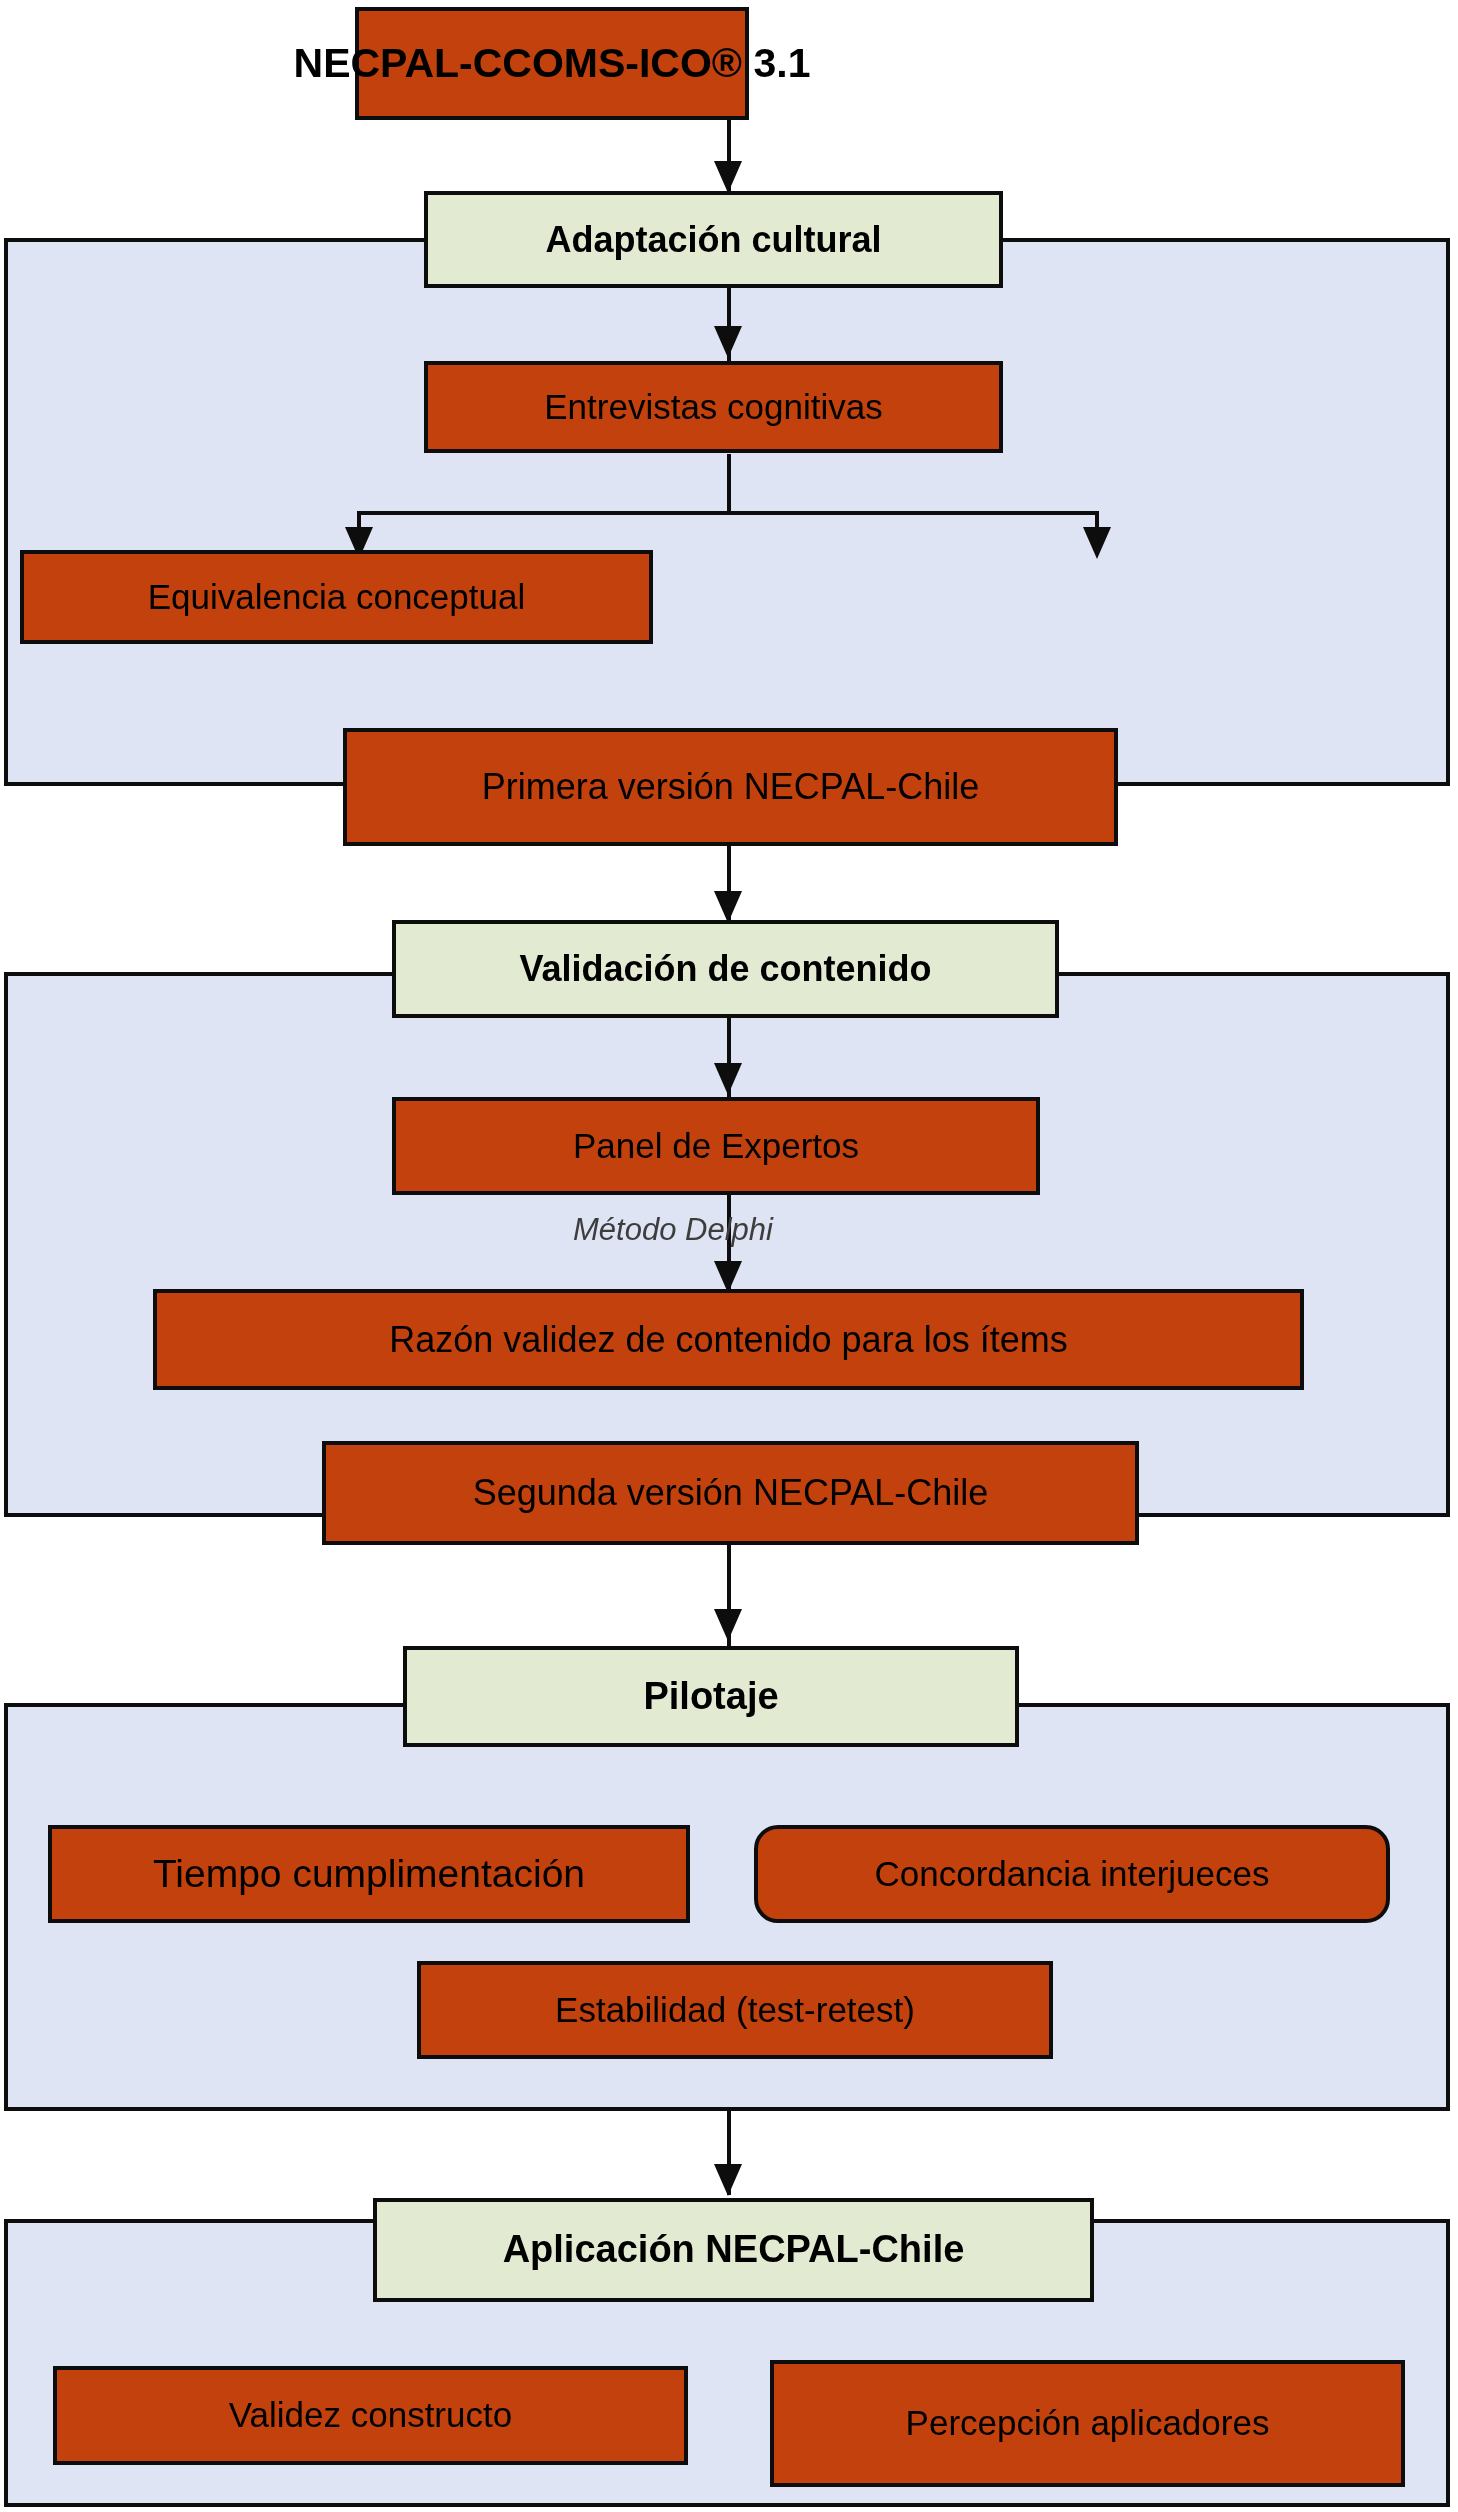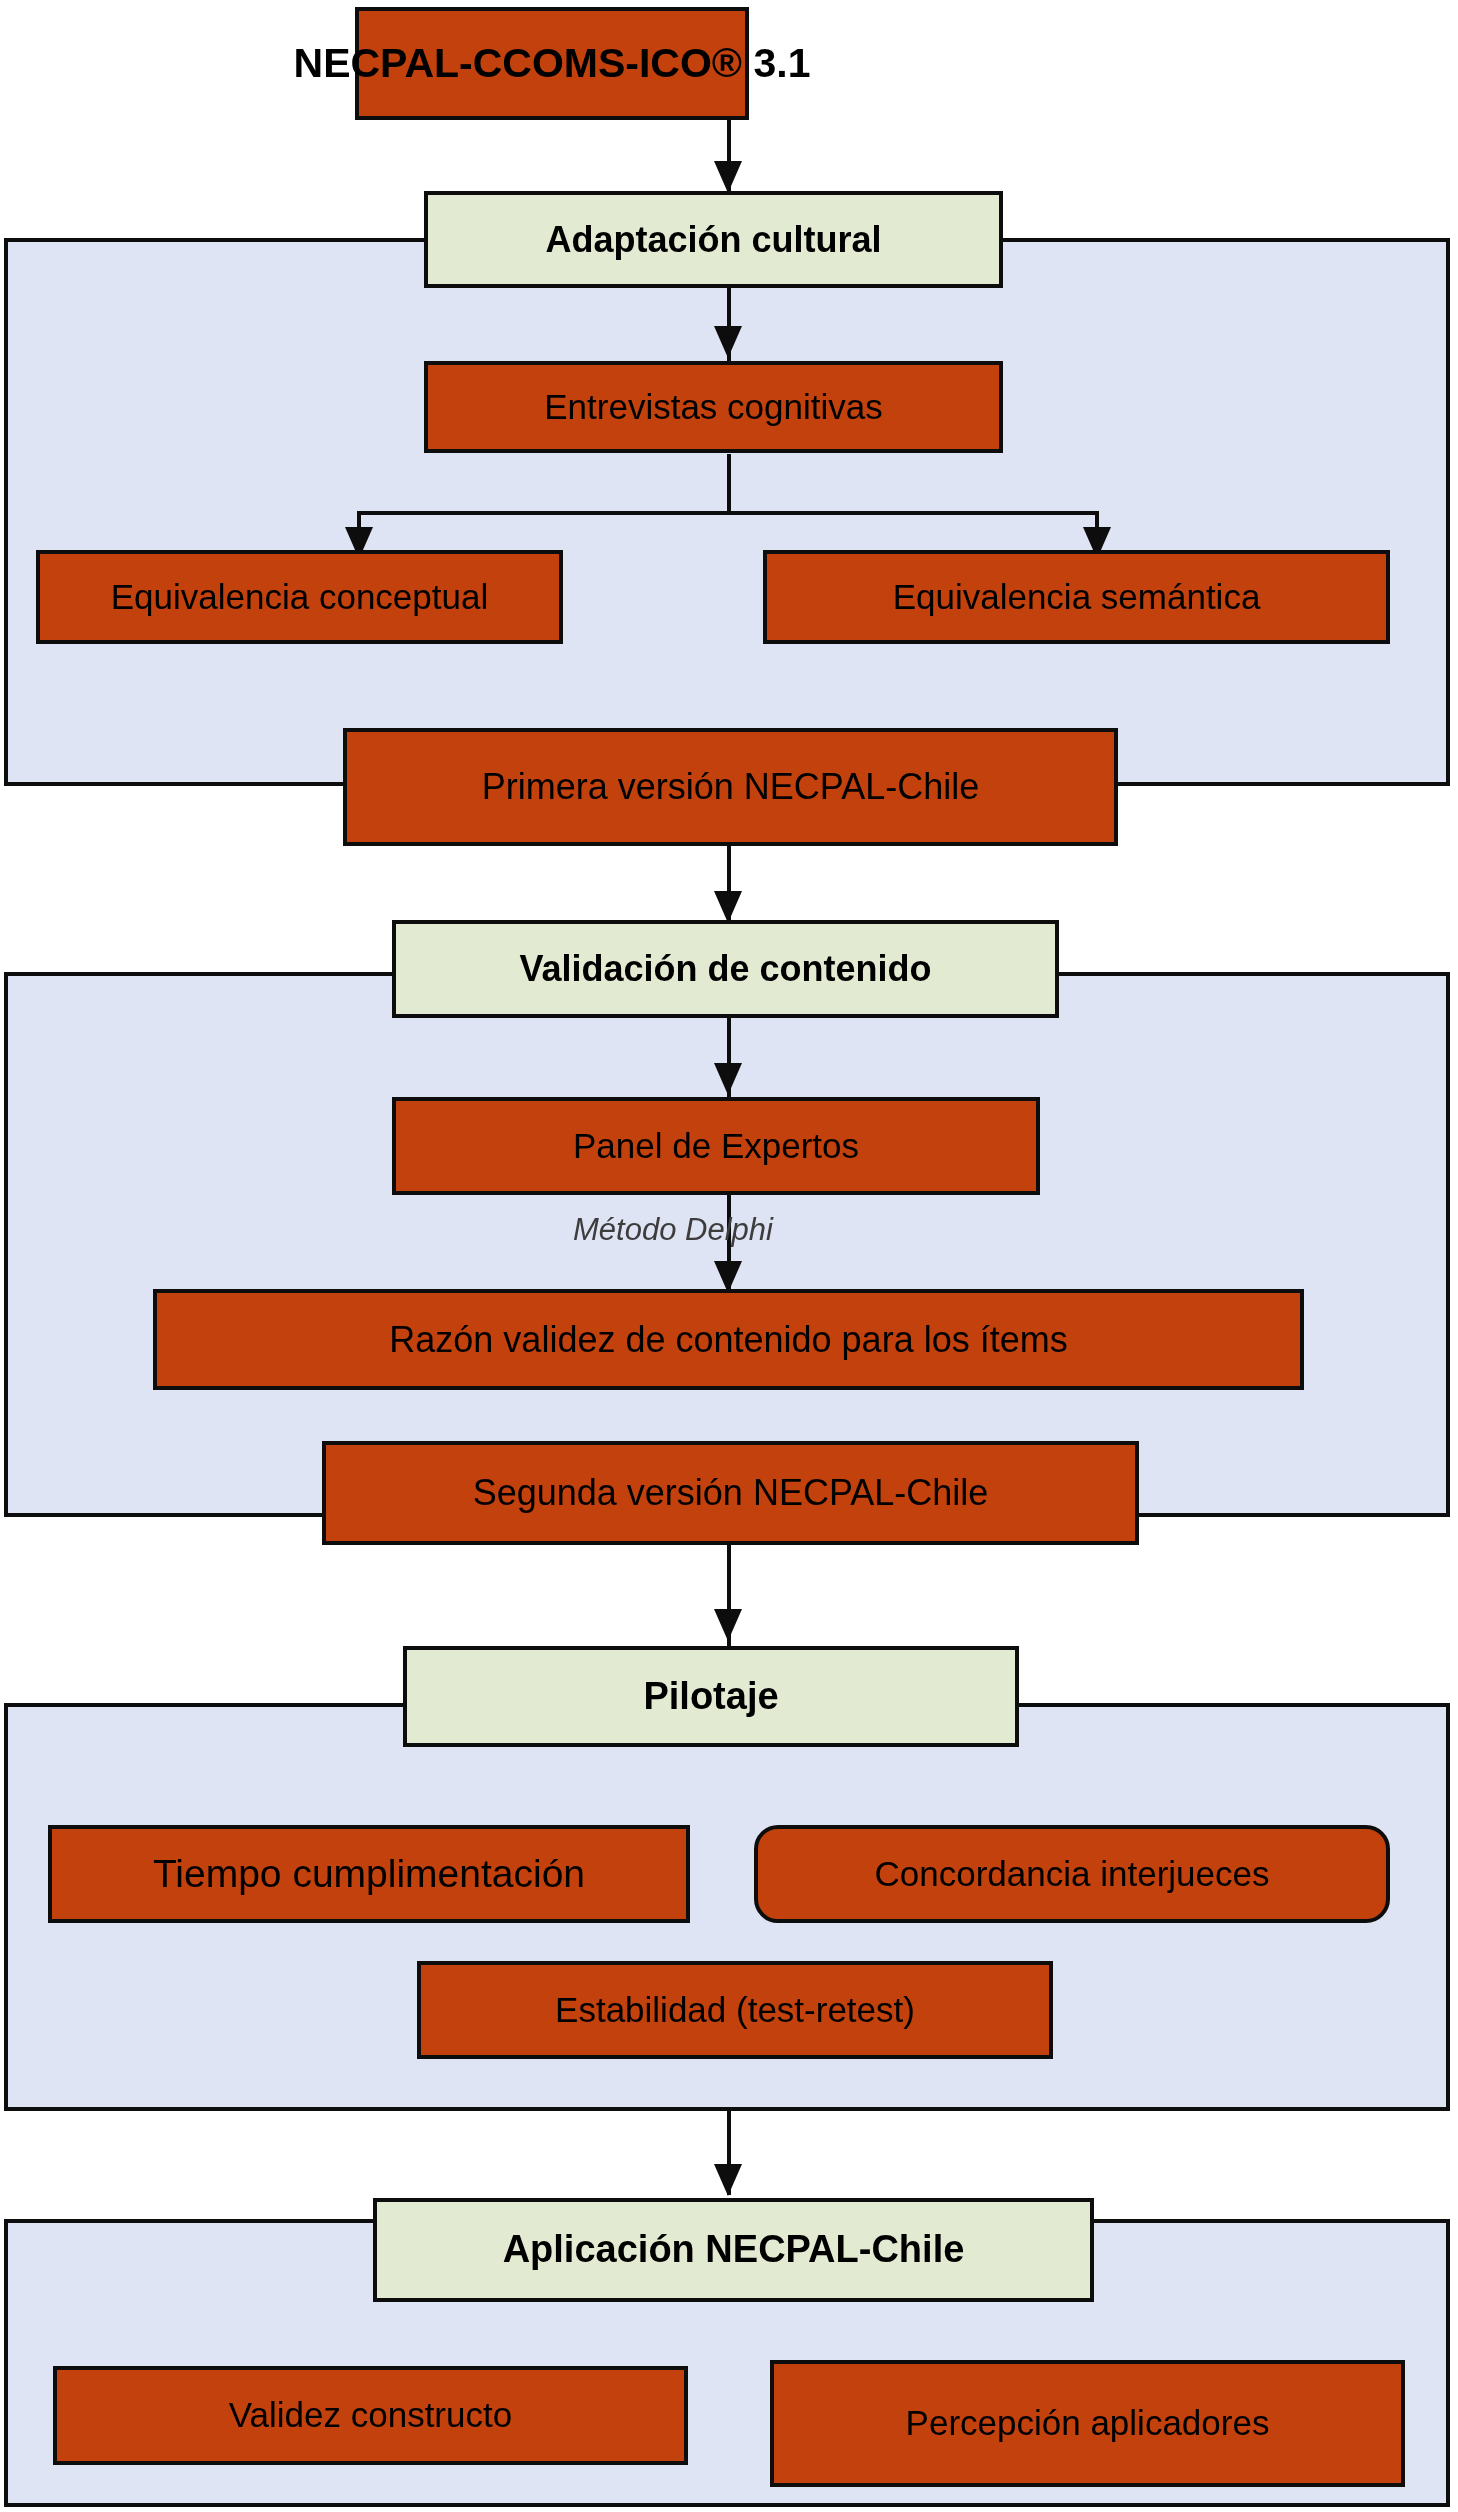--- a/index.html
+++ b/index.html
@@ -112,27 +112,24 @@
   </div>
 
   <div class="box green bold" style="left:424px; top:191px; width:579px; height:97px; font-size:36px;">
     <span class="txt">Adaptación cultural</span>
   </div>
 
   <div class="box" style="left:424px; top:361px; width:579px; height:92px; font-size:35px;">
     <span class="txt">Entrevistas cognitivas</span>
   </div>
 
-  <div class="box" style="left:36px; top:550px; width:527px; height:94px; font-size:35px;">
+  <div class="box" style="left:20px; top:550px; width:633px; height:94px; font-size:35px;">
     <span class="txt">Equivalencia conceptual</span>
   </div>
 
-  <div class="box" style="left:763px; top:550px; width:627px; height:94px; font-size:35px;">
-    <span class="txt">Equivalencia semántica</span>
-  </div>
 
   <div class="box" style="left:343px; top:728px; width:775px; height:118px; font-size:36px;">
     <span class="txt">Primera versión NECPAL-Chile</span>
   </div>
 
   <div class="box green bold" style="left:392px; top:920px; width:667px; height:98px; font-size:36px;">
     <span class="txt">Validación de contenido</span>
   </div>
 
   <div class="box" style="left:392px; top:1097px; width:648px; height:98px; font-size:35px;">

